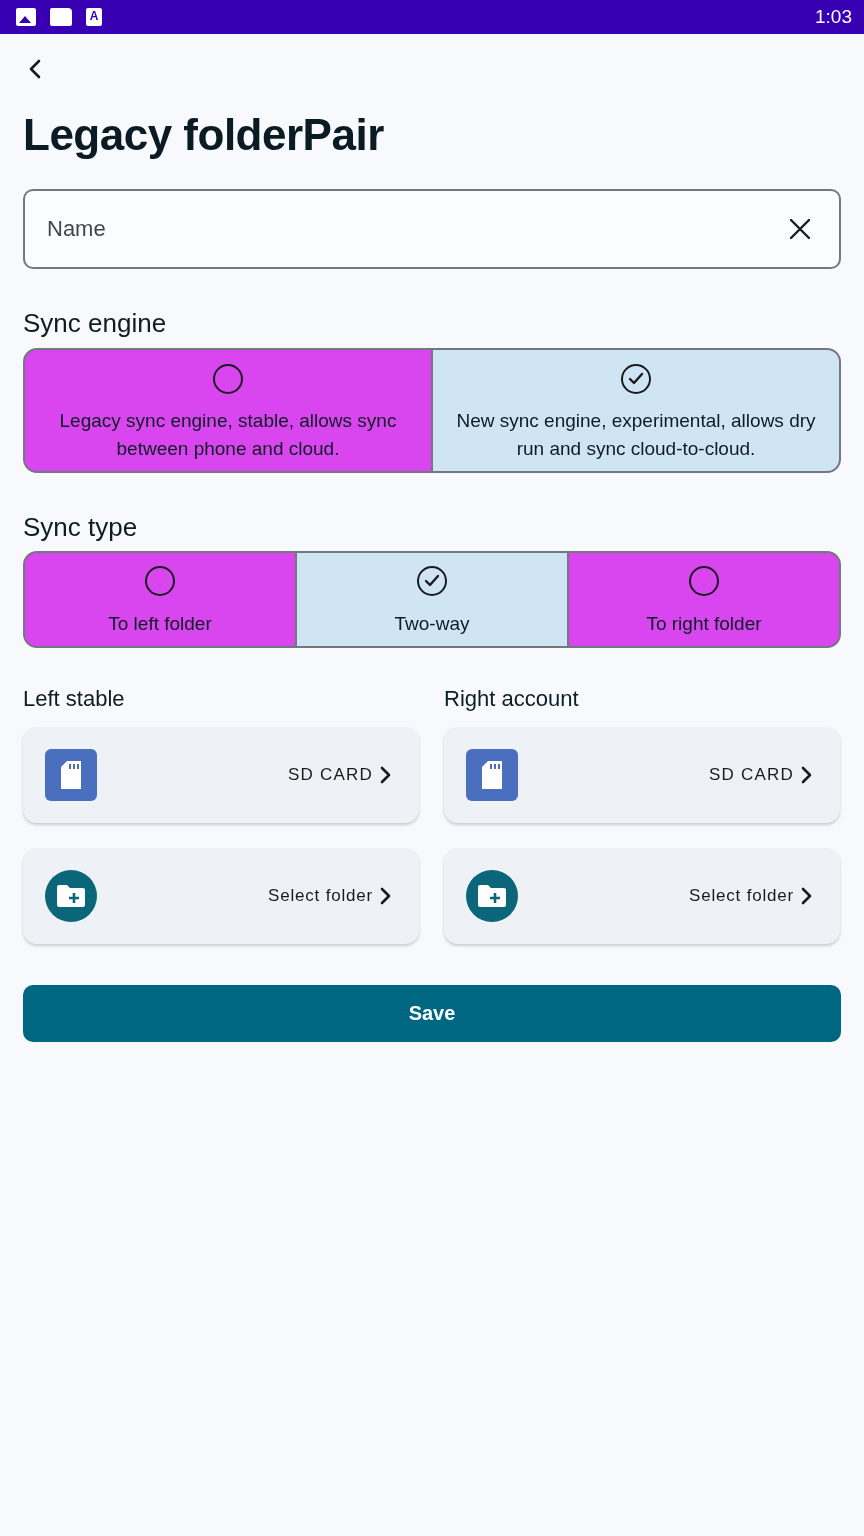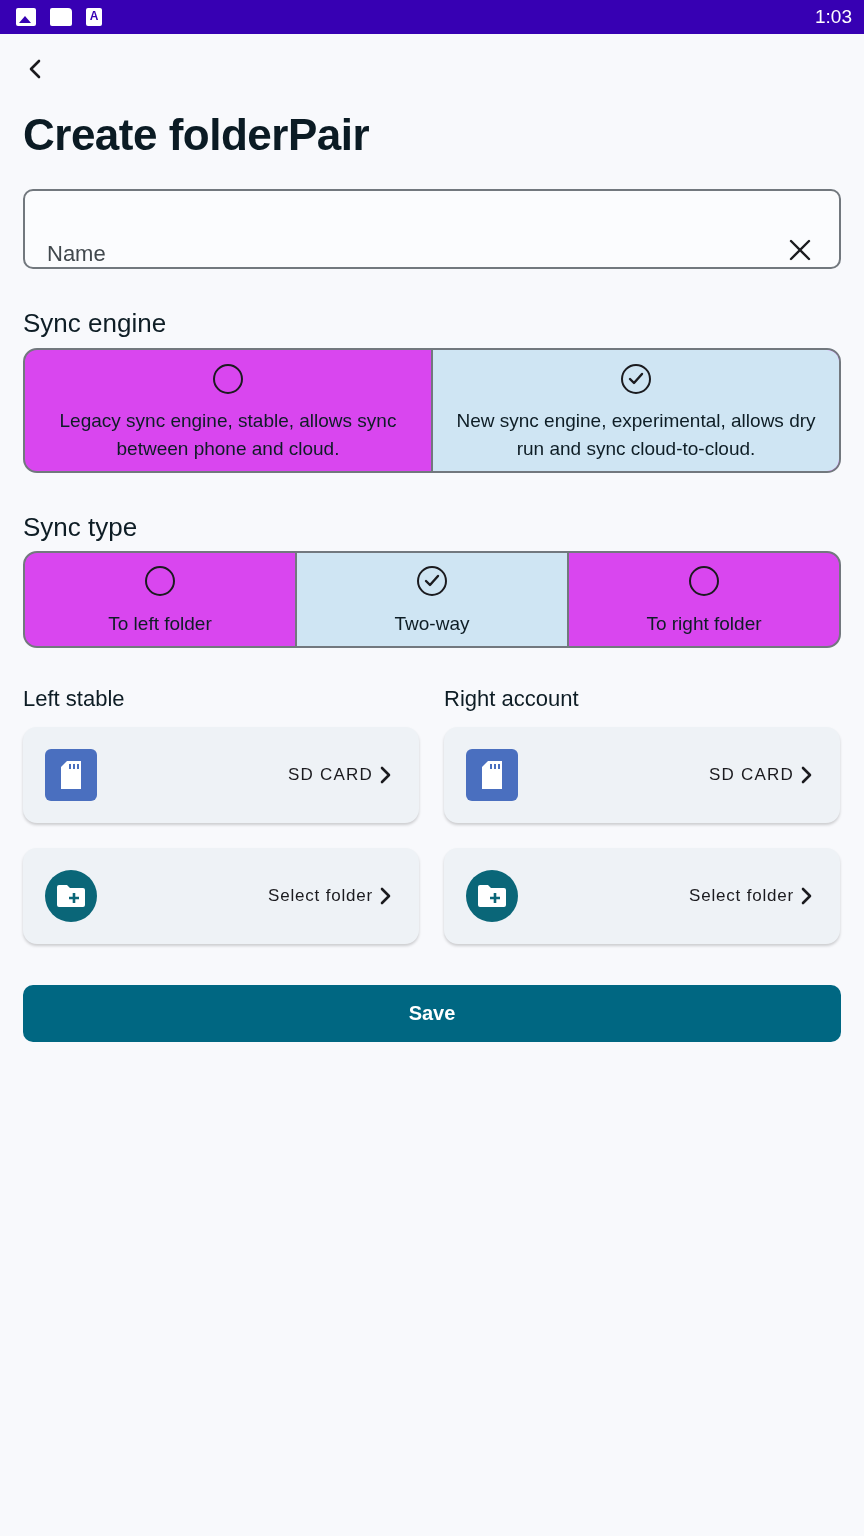--- a/index.html
+++ b/index.html
@@ -7,21 +7,21 @@
   .statusbar { height: 34px; background: #3700b3; display: flex; align-items: center; justify-content: space-between; padding: 0 12px 0 16px; color: #fff; }
   .status-icons { display: flex; gap: 14px; align-items: center; }
   .si { width: 20px; height: 18px; background: #fff; border-radius: 2px; position: relative; }
   .si.folder { width: 22px; border-radius: 2px 4px 2px 2px; }
   .si.a { width: 16px; }
   .si.a::after { content: "A"; position: absolute; left: 0; right: 0; top: 1px; text-align: center; font-size: 12px; color: #3700b3; font-weight: bold; }
   .si.img::after { content: ""; position: absolute; left: 3px; bottom: 3px; border-left: 6px solid transparent; border-right: 6px solid transparent; border-bottom: 7px solid #3700b3; }
   .time { font-size: 19px; }
   .back { position: absolute; left: 20px; top: 52px; width: 30px; height: 34px; display: flex; align-items: center; justify-content: center; font-size: 26px; cursor: pointer; }
   .title { position: absolute; left: 23px; top: 110px; font-size: 44px; font-weight: bold; color: #0b1b24; letter-spacing: -0.5px; }
-  .name-field { position: absolute; left: 23px; top: 189px; width: 818px; height: 80px; border: 2px solid #72787e; border-radius: 10px; background: #fbfcfe; display: flex; align-items: flex-end; padding: 0 22px; }
+  .name-field { position: absolute; left: 23px; top: 189px; width: 818px; height: 80px; border: 2px solid #72787e; border-radius: 10px; background: #fbfcfe; display: flex; align-items: center; padding: 0 22px; }
   .name-field input { border: none; outline: none; background: transparent; flex: 1; font-size: 22px; font-family: "Liberation Sans", sans-serif; color: #41484d; }
   .name-field input::placeholder { color: #41484d; }
   .clear { width: 34px; height: 34px; display: flex; align-items: center; justify-content: center; cursor: pointer; }
   .section-label { position: absolute; left: 23px; font-size: 26px; color: #0e1d25; }
   .seg { position: absolute; left: 23px; width: 818px; border: 2px solid #72787e; border-radius: 14px; display: flex; overflow: hidden; background: #d946ef; }
   .seg-opt { flex: 1; display: flex; flex-direction: column; align-items: center; justify-content: flex-start; cursor: pointer; text-align: center; }
   .seg-opt + .seg-opt { border-left: 2px solid #72787e; }
   .seg-opt.selected { background: #cfe5f3; }
   .seg-opt .txt { font-size: 19px; line-height: 28px; color: #0e1d25; }
   .radio { width: 30px; height: 30px; border: 2.5px solid #1b1b1f; border-radius: 50%; display: flex; align-items: center; justify-content: center; }
@@ -46,21 +46,21 @@
   </div>
   <span class="time">1:03</span>
 </div>
 
 <div class="back">
   <svg width="16" height="22" viewBox="0 0 16 22">
       <path d="M12 3 L4 11 L12 19" stroke="#1b1b1f" stroke-width="2.6" fill="none" stroke-linecap="round" stroke-linejoin="round"></path>
     </svg>
 </div>
 
-<h1 class="title">Create folderPair</h1>
+<h1 class="title">Legacy folderPair</h1>
 
 <div class="name-field">
   <input type="text" placeholder="Name" style="">
   <span class="clear">
     <svg width="22" height="22" viewBox="0 0 22 22">
         <path d="M2 2 L20 20 M20 2 L2 20" stroke="#1b1b1f" stroke-width="2.4" stroke-linecap="round"></path>
       </svg>
   </span>
 </div>
 

